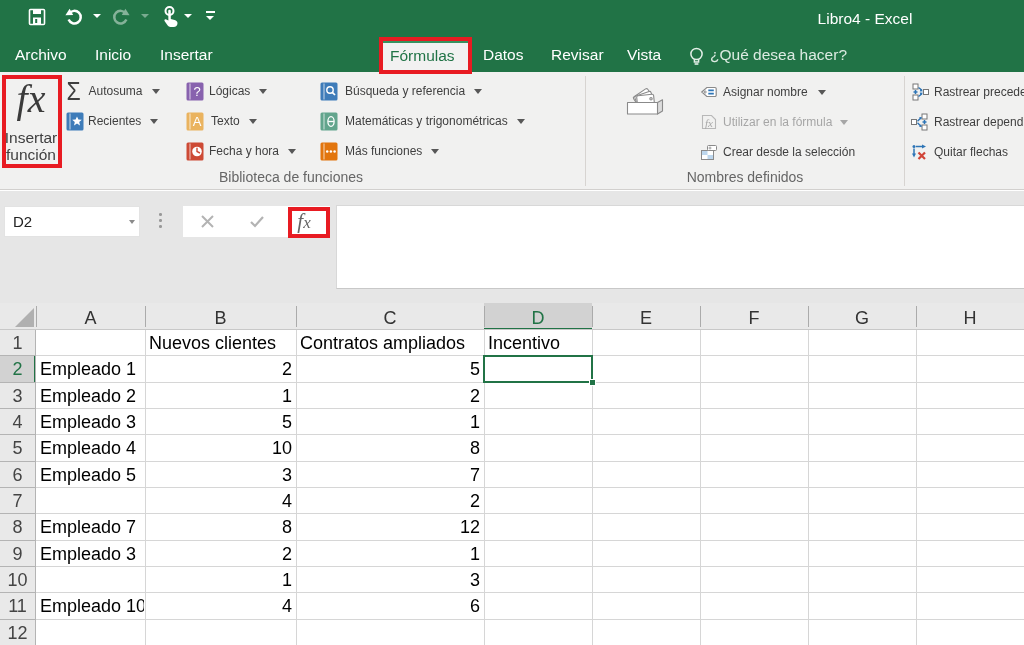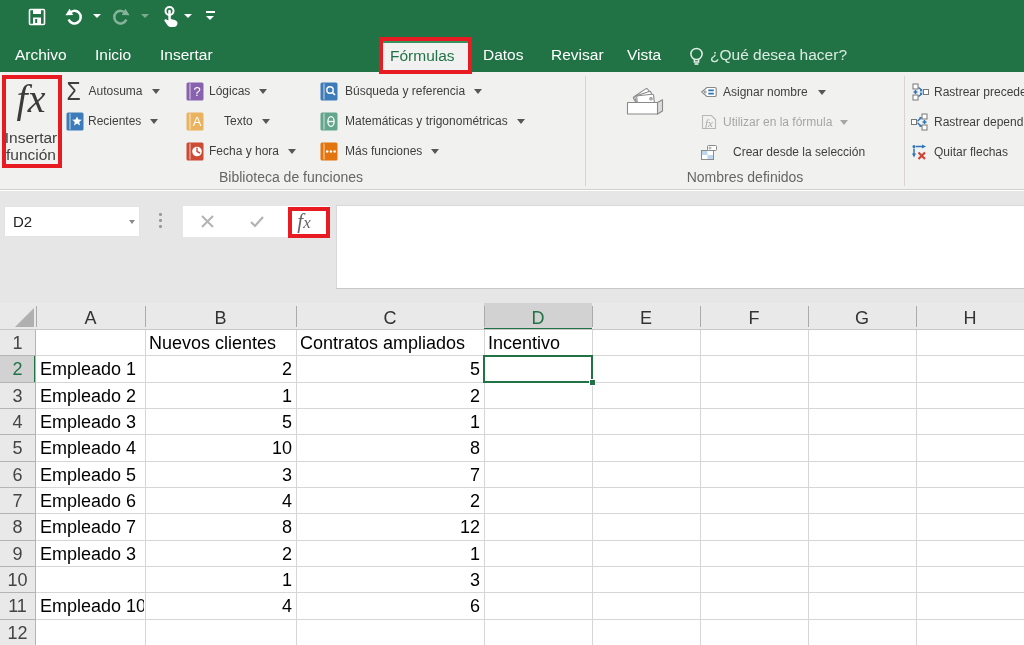--- a/index.html
+++ b/index.html
@@ -48,20 +48,21 @@
   <div class="abs" style="left:141px;top:14px;width:0;height:0;border-left:4px solid transparent;border-right:4px solid transparent;border-top:4px solid #fff;opacity:.4"></div>
 
   <svg class="abs" style="left:158px;top:4px" width="22" height="26" viewBox="0 0 22 26">
     <circle cx="11.5" cy="7" r="4" fill="none" stroke="#fff" stroke-width="2"></circle>
     <path d="M10.2 7 a1.3 1.3 0 0 1 2.6 0 V15 l3.8 .9 c1.8 .4 2.9 1.6 2.9 3.3 0 2.3-1.6 3.8-3.9 3.8 h-3.2 c-1.1 0-2.1-.5-2.7-1.4 l-3-4.3 c-.8-1.2 .1-2.4 1.6-1.8 l2.1 1 Z" fill="#fff"></path>
   </svg>
   <div class="abs" style="left:184px;top:14px;width:0;height:0;border-left:4px solid transparent;border-right:4px solid transparent;border-top:4px solid #fff"></div>
 
   <div class="abs" style="left:206px;top:11px;width:9px;height:2px;background:#fff"></div>
   <div class="abs" style="left:206px;top:16px;width:0;height:0;border-left:4.5px solid transparent;border-right:4.5px solid transparent;border-top:4.5px solid #fff"></div>
+  <div class="abs" style="left:755px;top:0;width:220px;height:38px;line-height:38px;text-align:center;color:#fff;font-size:15.5px">Libro4 - Excel</div>
 </div>
 <div class="abs tabs" id="tabs">
   <div class="tab" style="left:15px">Archivo</div>
   <div class="tab" style="left:95px">Inicio</div>
   <div class="tab" style="left:160px">Insertar</div>
   <div class="abs" style="left:383px;top:3px;width:87px;height:31px;background:#f2f1f1;border-top:2px solid #37925f"></div>
   <div class="tab" style="left:390px;top:1px;color:#217346">Fórmulas</div>
   <div class="redbox" style="left:379px;top:-1px;width:93px;height:37px"></div>
   <div class="tab" style="left:483px">Datos</div>
   <div class="tab" style="left:551px">Revisar</div>
@@ -104,21 +105,21 @@
       </svg>
       <span class="rlabel" style="margin-left:5px">Lógicas</span>
       <span class="caret" style="margin-left:9px"></span>
     </div>
   <div class="rrow" style="left:186px;top:38px">
       <svg width="18" height="19" viewBox="0 0 18 19">
         <rect x="0.5" y="0.5" width="17" height="18" rx="1.5" fill="#eab35f"></rect>
         <path d="M4 1.5 V17.5" stroke="#fff" stroke-opacity="0.55" stroke-width="1.3"></path>
         <text x="11" y="13.6" font-size="13" fill="#fff" text-anchor="middle" font-family="Liberation Sans">A</text>
       </svg>
-      <span class="rlabel" style="margin-left:20px">Texto</span>
+      <span class="rlabel" style="margin-left:7px">Texto</span>
       <span class="caret" style="margin-left:9px"></span>
     </div>
   <div class="rrow" style="left:186px;top:68px">
       <svg width="18" height="19" viewBox="0 0 18 19">
         <rect x="0.5" y="0.5" width="17" height="18" rx="1.5" fill="#cd4a35"></rect>
         <path d="M4 1.5 V17.5" stroke="#fff" stroke-opacity="0.55" stroke-width="1.3"></path>
         <circle cx="11" cy="9.5" r="4.8" fill="#fff"></circle>
         <path d="M11 5.8 V9.5 L14 11" stroke="#cd4a35" stroke-width="1.4" fill="none"></path>
       </svg>
       <span class="rlabel" style="margin-left:5px">Fecha y hora</span>
@@ -191,21 +192,21 @@
       <span class="caret" style="margin-left:8px;border-top-color:#a6a6a6"></span>
     </div>
   <div class="rrow" style="left:700px;top:69px">
       <svg class="ricon" viewBox="0 0 18 18">
         <rect x="1.5" y="7.5" width="12" height="9" fill="#fff" stroke="#8a8a8a"></rect>
         <rect x="2" y="8" width="5.5" height="4" fill="#bdd7ee"></rect>
         <rect x="7.5" y="12" width="5.5" height="4" fill="#bdd7ee"></rect>
         <path d="M7.5 6.5 v-3 a1 1 0 0 1 1 -1 h7 a1 1 0 0 1 1 1 v3 a1 1 0 0 1 -1 1 h-7 a1 1 0 0 1 -1 -1 Z" fill="#fff" stroke="#8a8a8a"></path>
         <circle cx="10" cy="5" r="1" fill="none" stroke="#8a8a8a" stroke-width=".8"></circle>
       </svg>
-      <span class="rlabel" style="margin-left:15px">Crear desde la selección</span>
+      <span class="rlabel" style="margin-left:5px">Crear desde la selección</span>
     </div>
 
   <div class="grpname" style="left:650px;top:97px;width:190px">Nombres definidos</div>
   <div class="sep" style="left:904px"></div>
 
   <div class="rrow" style="left:911px;top:9px">
       <svg class="ricon" viewBox="0 0 18 18">
         <path d="M4.5 7 v4 M2.5 9 h4" stroke="#2e75b6" stroke-width="1.5"></path>
         <rect x="2" y="1" width="5" height="5" fill="#fff" stroke="#777"></rect>
         <rect x="2" y="12" width="5" height="5" fill="#fff" stroke="#777"></rect>
@@ -349,21 +350,20 @@
   <div class="cell num" style="left:300px;top:79.7px;width:180px;line-height:26px">2</div>
   <div class="cell" style="left:40px;top:106.0px;width:104px;line-height:26px">Empleado 3</div>
   <div class="cell num" style="left:149px;top:106.0px;width:143px;line-height:26px">5</div>
   <div class="cell num" style="left:300px;top:106.0px;width:180px;line-height:26px">1</div>
   <div class="cell" style="left:40px;top:132.3px;width:104px;line-height:26px">Empleado 4</div>
   <div class="cell num" style="left:149px;top:132.3px;width:143px;line-height:26px">10</div>
   <div class="cell num" style="left:300px;top:132.3px;width:180px;line-height:26px">8</div>
   <div class="cell" style="left:40px;top:158.7px;width:104px;line-height:26px">Empleado 5</div>
   <div class="cell num" style="left:149px;top:158.7px;width:143px;line-height:26px">3</div>
   <div class="cell num" style="left:300px;top:158.7px;width:180px;line-height:26px">7</div>
-  <div class="cell" style="left:40px;top:185.0px;width:104px;line-height:26px">Empleado 6</div>
   <div class="cell num" style="left:149px;top:185.0px;width:143px;line-height:26px">4</div>
   <div class="cell num" style="left:300px;top:185.0px;width:180px;line-height:26px">2</div>
   <div class="cell" style="left:40px;top:211.3px;width:104px;line-height:26px">Empleado 7</div>
   <div class="cell num" style="left:149px;top:211.3px;width:143px;line-height:26px">8</div>
   <div class="cell num" style="left:300px;top:211.3px;width:180px;line-height:26px">12</div>
   <div class="cell" style="left:40px;top:237.7px;width:104px;line-height:26px">Empleado 3</div>
   <div class="cell num" style="left:149px;top:237.7px;width:143px;line-height:26px">2</div>
   <div class="cell num" style="left:300px;top:237.7px;width:180px;line-height:26px">1</div>
   <div class="cell num" style="left:149px;top:264.0px;width:143px;line-height:26px">1</div>
   <div class="cell num" style="left:300px;top:264.0px;width:180px;line-height:26px">3</div>

